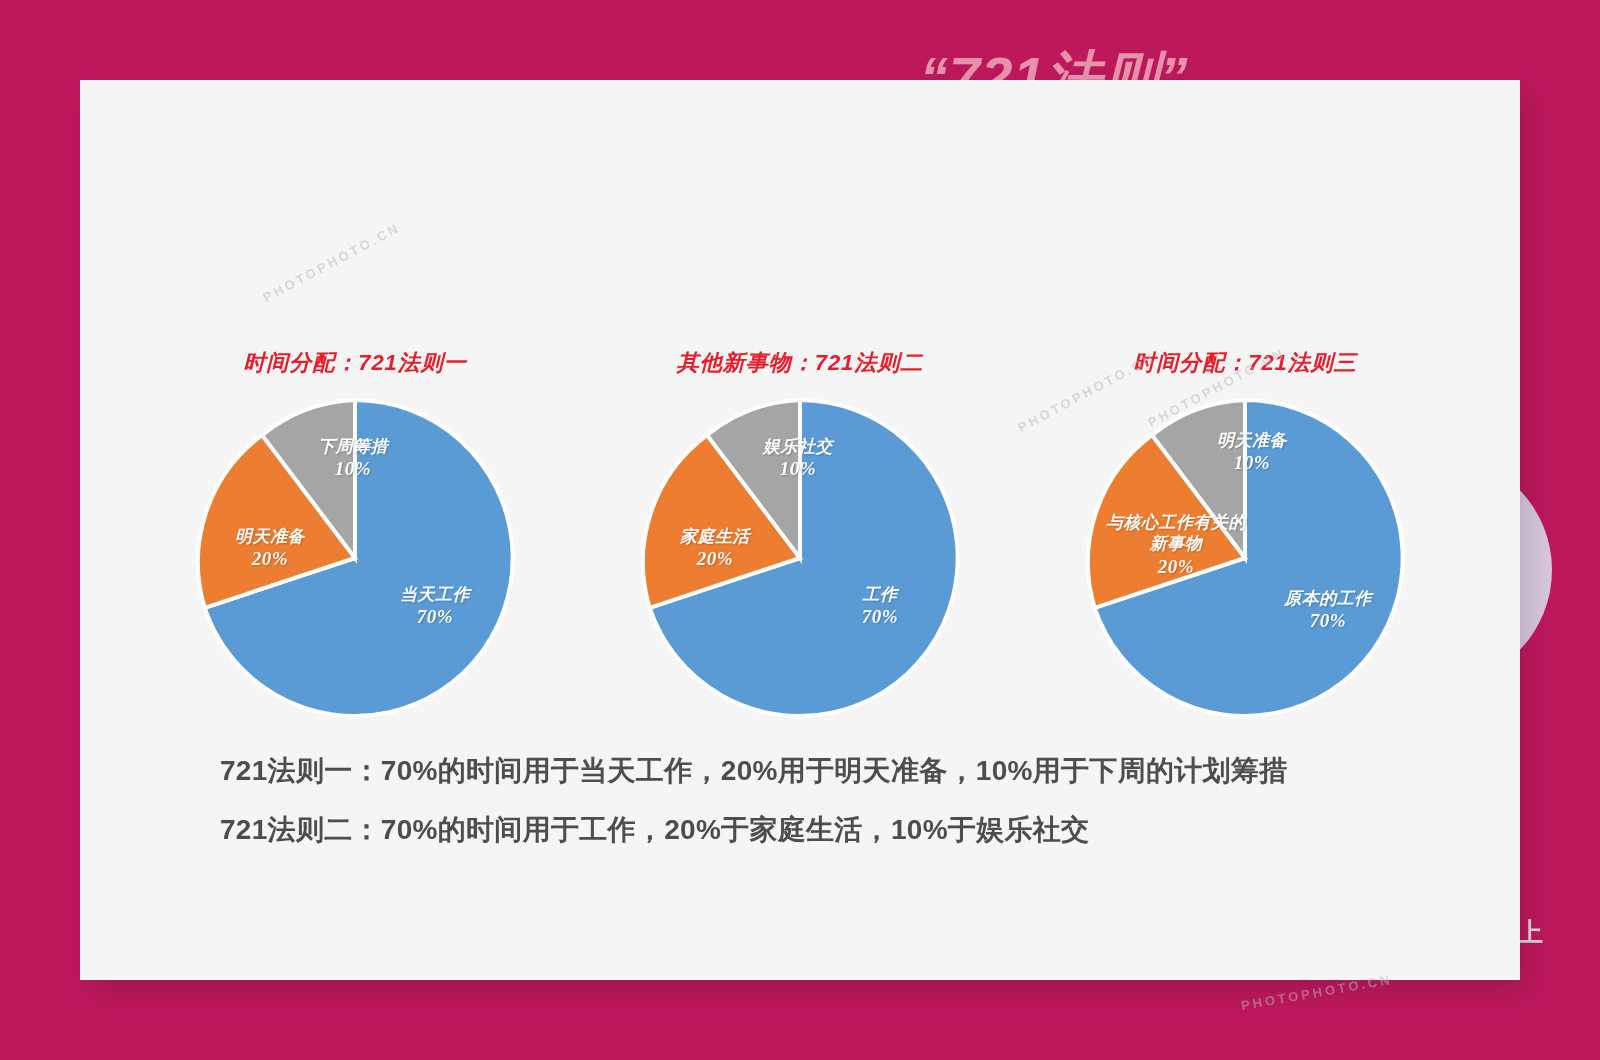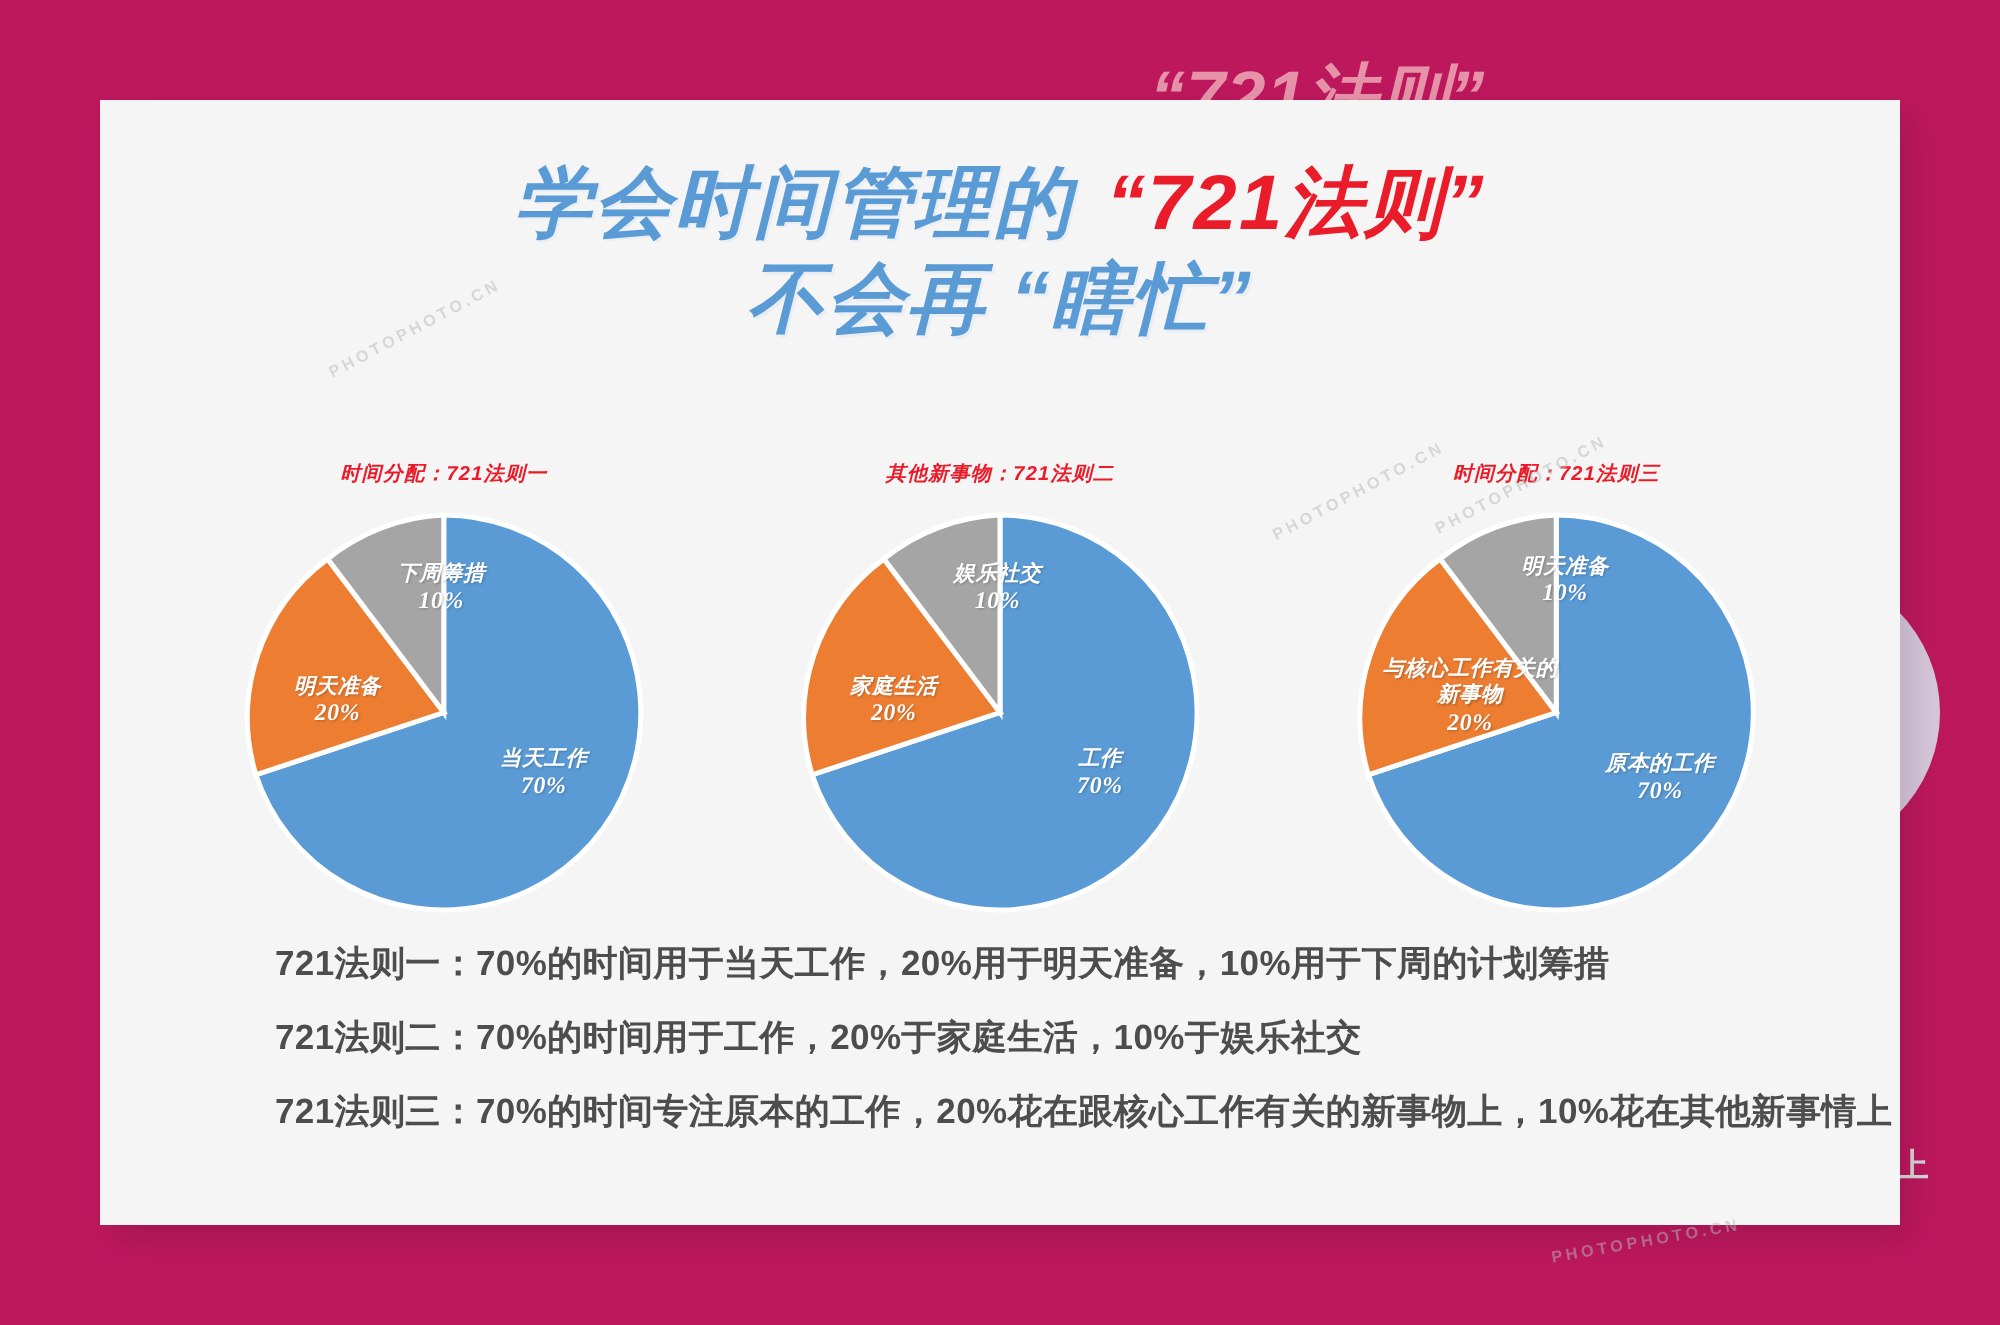--- a/index.html
+++ b/index.html
@@ -107,27 +107,26 @@
     padding: 0 60px;
     box-sizing: border-box;
   }
   .chart-block {
     width: 430px;
     position: relative;
   }
   .chart-title {
     text-align: center;
     color: #ea1c2a;
-    font-size: 16px;
+    font-size: 22px;
     font-weight: 900;
     font-style: italic;
     letter-spacing: 1px;
     white-space: nowrap;
     margin-bottom: 10px;
-    margin-top: 21px;
   }
   .pie-wrap {
     position: relative;
     width: 340px;
     height: 340px;
     margin: 0 auto;
   }
   .pie-wrap svg { display: block; }
 
   .slice-label {
@@ -188,28 +187,20 @@
 
 <div id="stage">
 
   <div class="deco-circle" id="deco-circle-right"></div>
 
   <div id="ghost-title">“721法则”</div>
   <div id="ghost-bottom">事情上</div>
 
   <div id="card">
 
-    <div id="headline">
-      <div class="hl-row">
-        <span class="hl-blue">学会时间管理的</span><span class="hl-red">“721法则”</span>
-      </div>
-      <div class="hl-row hl-row2">
-        <span class="hl-blue">不会再 “瞎忙”</span>
-      </div>
-    </div>
 
     <div id="charts">
 
       <div class="chart-block c1">
         <div class="chart-title">时间分配：721法则一</div>
         <div class="pie-wrap">
           <svg width="340" height="340" viewBox="0 0 340 340">
 
             <path d="M170 170 L170 12 A158 158 0 1 1 19.7 219.8 Z" fill="#5b9bd5" stroke="#ffffff" stroke-width="4"></path>
 
@@ -276,21 +267,20 @@
             <span class="pct">10%</span>
           </div>
         </div>
       </div>
 
     </div>
 
     <div id="notes">
       <div class="note-line">721法则一：70%的时间用于当天工作，20%用于明天准备，10%用于下周的计划筹措</div>
       <div class="note-line">721法则二：70%的时间用于工作，20%于家庭生活，10%于娱乐社交</div>
-      <div class="note-line">721法则三：70%的时间专注原本的工作，20%花在跟核心工作有关的新事物上，10%花在其他新事情上</div>
     </div>
 
     <div class="wm wm-txt" id="wm1">PHOTOPHOTO.CN</div>
     <div class="wm wm-txt" id="wm2">PHOTOPHOTO.CN</div>
     <div class="wm wm-txt" id="wm3">PHOTOPHOTO.CN</div>
     <div class="wm wm-txt" id="wm4">PHOTOPHOTO.CN</div>
   </div>
 
 </div>
 

